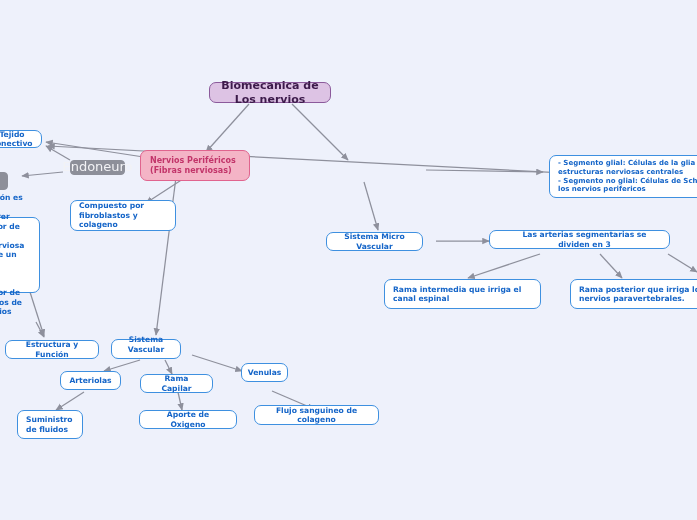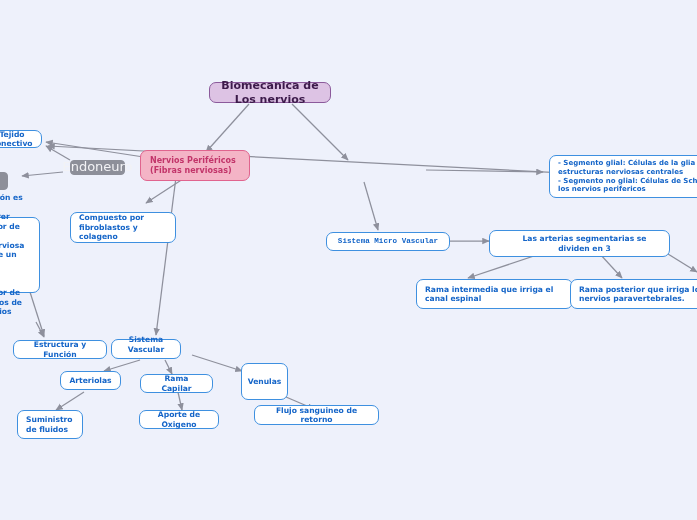--- a/index.html
+++ b/index.html
@@ -153,67 +153,67 @@
   <div class="node n-blue left" style="left:-44px; top:217px; width:84px; height:76px;">
     <span>Su función es laminar
 y envolver alrededor de cada
 fibra nerviosa
 Contiene un
 sistema linfatico
 que es regulador de
 los fluidos de los nervios</span>
   </div>
 
-  <div class="node n-blue left" style="left:70px; top:212px; width:106px; height:31px;">
+  <div class="node n-blue left" style="left:70px; top:200px; width:106px; height:31px;">
     <span>Compuesto por
 fibroblastos y colageno</span>
   </div>
 
-  <div class="node n-blue center" style="left:5px; top:340px; width:94px; height:19px;margin-left:8px;">
+  <div class="node n-blue center" style="left:5px; top:340px; width:94px; height:19px;">
     <span>Estructura y Función</span>
   </div>
 
   <div class="node n-blue center" style="left:111px; top:339px; width:70px; height:20px;align-items:flex-end;">
     <span>Sistema Vascular</span>
   </div>
 
   <div class="node n-blue center" style="left:60px; top:371px; width:61px; height:19px;">
     <span>Arteriolas</span>
   </div>
 
   <div class="node n-blue center" style="left:140px; top:374px; width:73px; height:19px;">
     <span>Rama Capilar</span>
   </div>
 
-  <div class="node n-blue center" style="left:241px; top:363px; width:47px; height:37px;">
+  <div class="node n-blue center" style="left:241px; top:363px; width:47px; height:19px;align-items:flex-end;">
     <span>Venulas</span>
   </div>
 
   <div class="node n-blue left" style="left:17px; top:410px; width:66px; height:29px;">
     <span>Suministro
 de fluidos</span>
   </div>
 
-  <div class="node n-blue center" style="left:139px; top:410px; width:80px; height:19px;">
+  <div class="node n-blue center" style="left:139px; top:410px; width:98px; height:19px;">
     <span>Aporte de Oxigeno</span>
   </div>
 
   <div class="node n-blue center" style="left:254px; top:405px; width:125px; height:20px;">
-    <span>Flujo sanguineo de retorno</span>
-  </div>
-
-  <div class="node n-blue center" style="left:326px; top:232px; width:124px; height:19px;font-family:Liberation Mono, monospace;">
+    <span>Flujo sanguineo de colageno</span>
+  </div>
+
+  <div class="node n-blue center" style="left:326px; top:232px; width:97px; height:19px;">
     <span>Sistema Micro Vascular</span>
   </div>
 
-  <div class="node n-blue center" style="left:489px; top:230px; width:181px; height:27px;padding-left:18px;">
+  <div class="node n-blue center" style="left:489px; top:230px; width:181px; height:19px;padding-left:18px;">
     <span>Las arterias segmentarias se dividen en 3</span>
   </div>
 
-  <div class="node n-blue left" style="left:384px; top:279px; width:157px; height:30px;margin-left:32px;">
+  <div class="node n-blue left" style="left:384px; top:279px; width:157px; height:30px;">
     <span>Rama intermedia que irriga el
 canal espinal</span>
   </div>
 
   <div class="node n-blue left" style="left:570px; top:279px; width:145px; height:30px;">
     <span>Rama posterior que irriga los
 nervios paravertebrales.</span>
   </div>
 
   <div class="node n-blue left" style="left:549px; top:155px; width:196px; height:43px; font-size:7px;">

